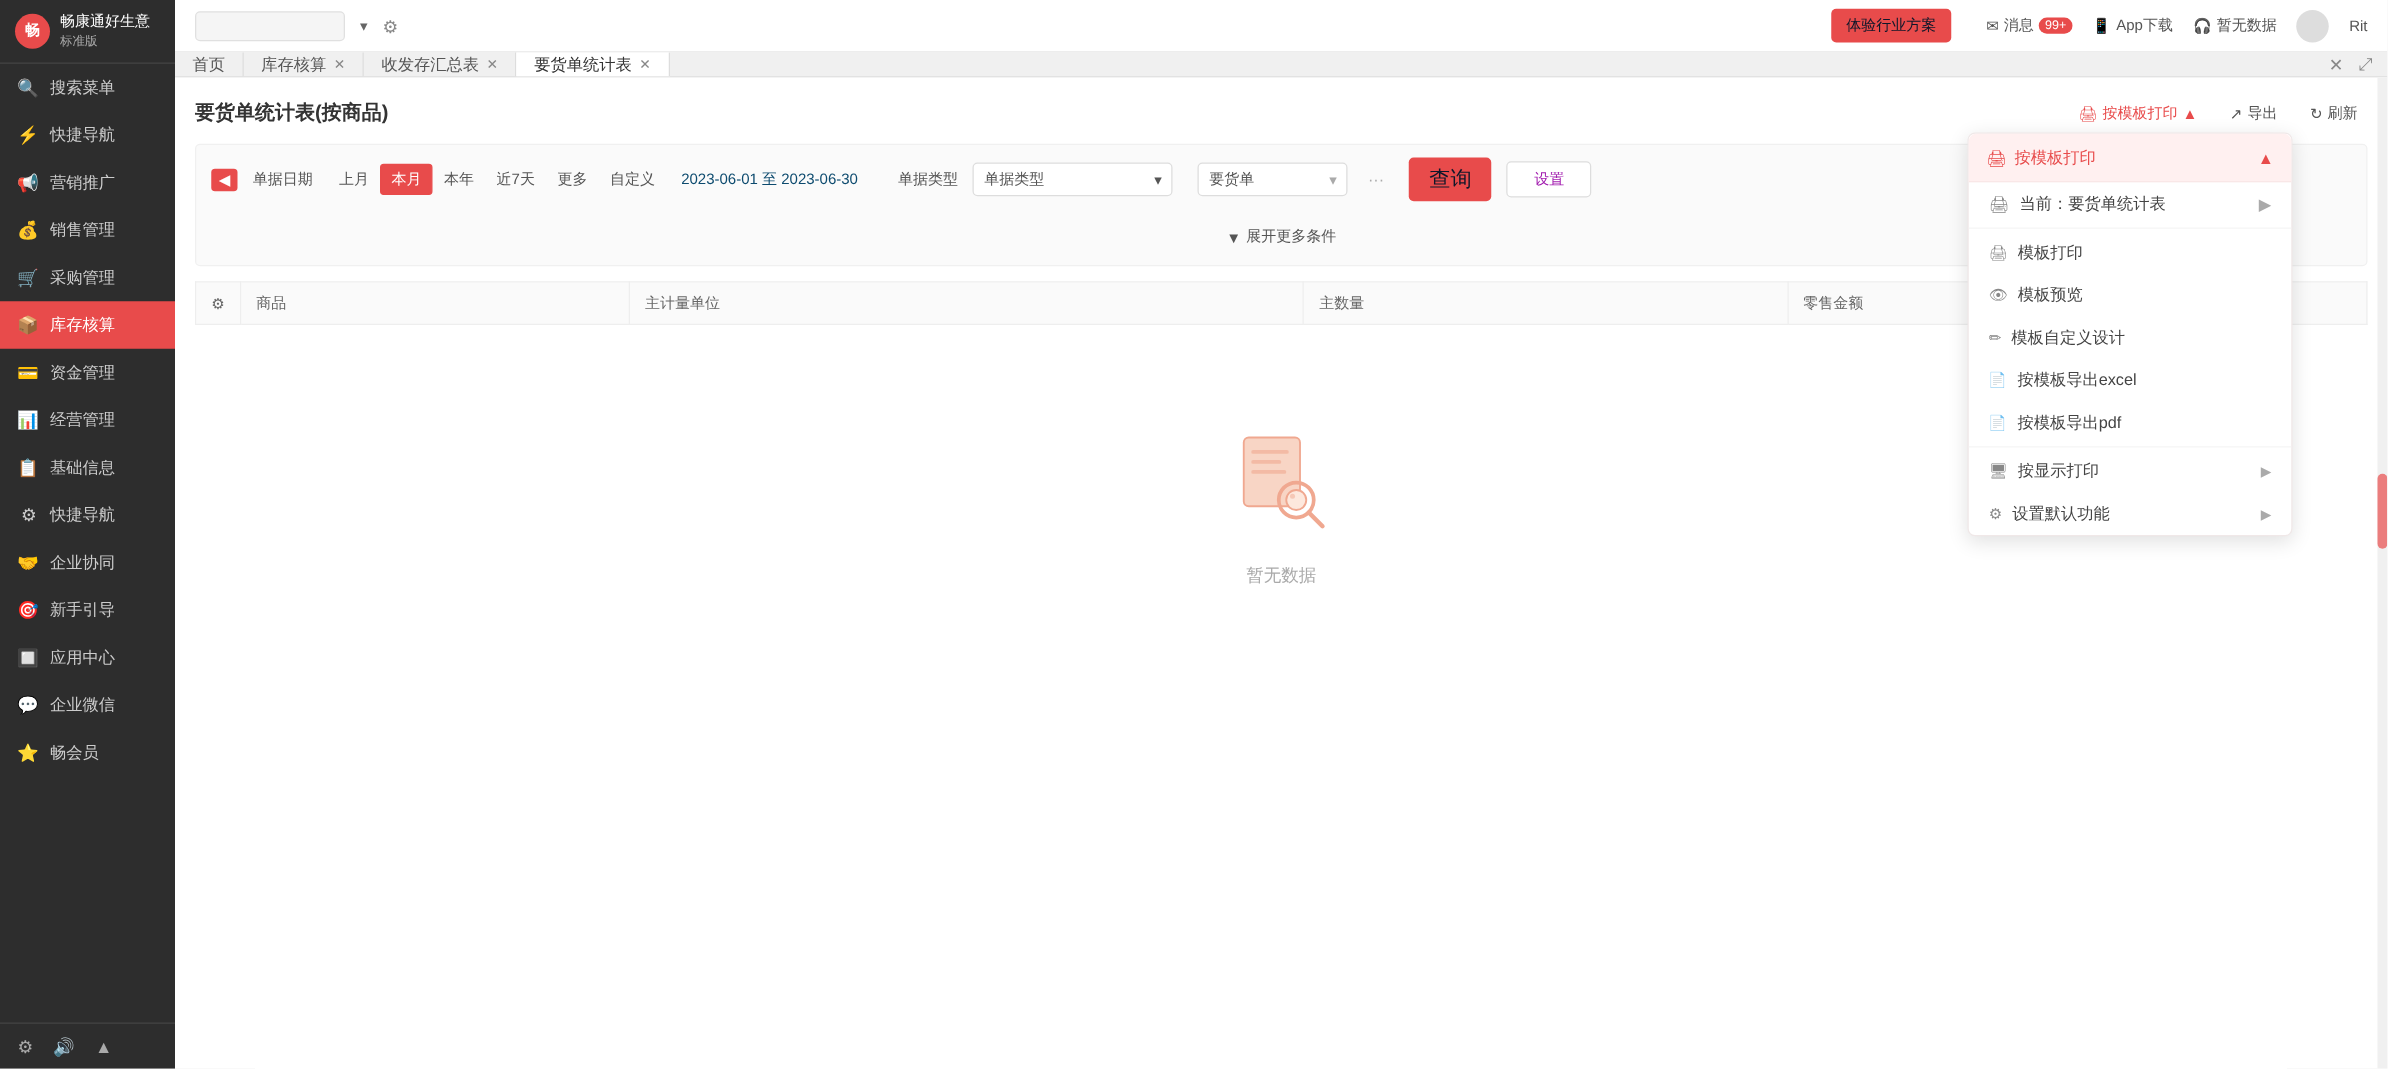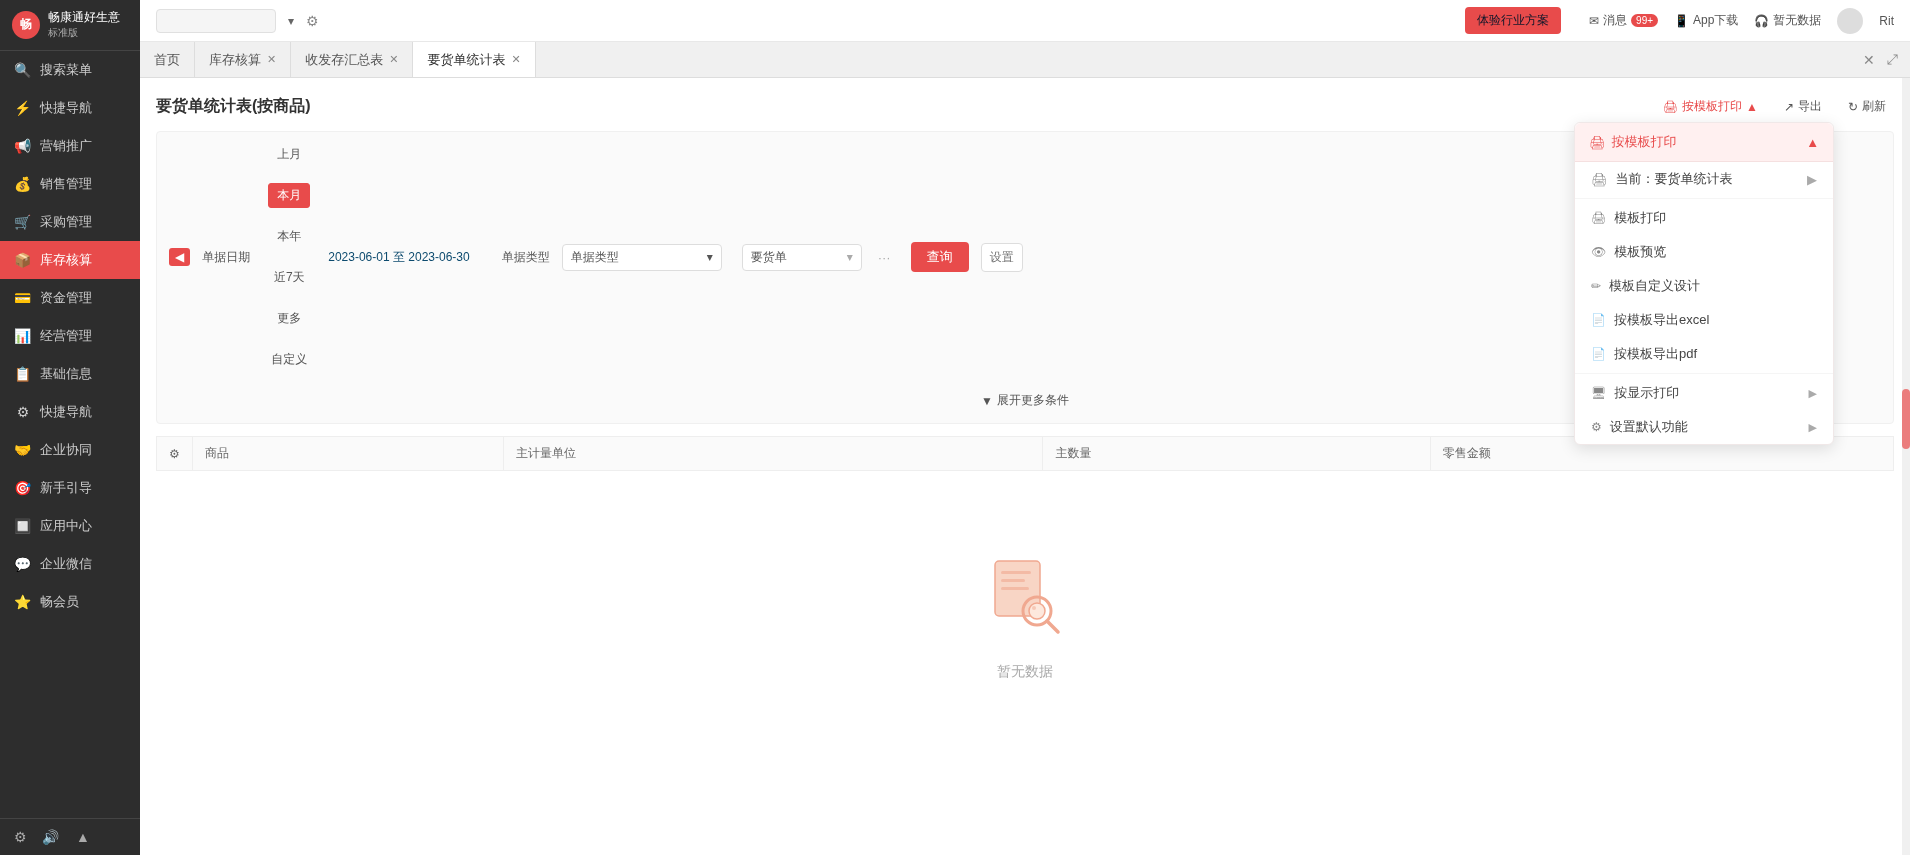--- a/index.html
+++ b/index.html
@@ -108,21 +108,21 @@
     .avatar { width: 26px; height: 26px; border-radius: 50%; background: #ccc; }
     .user-name { color: #555; font-size: 12px; }
 
     
     .tabbar {
       background: #f0f0f0;
       border-bottom: 1px solid #ddd;
       display: flex;
       align-items: center;
       padding: 0;
-      height: 36px;
+      height: 20px;
       flex-shrink: 0;
       position: relative;
     }
     .tab {
       display: flex; align-items: center;
       padding: 0 14px;
       height: 100%;
       font-size: 13px;
       color: #555;
       cursor: pointer;
@@ -154,43 +154,43 @@
       margin-bottom: 12px;
     }
     .page-title { font-size: 16px; font-weight: bold; color: #333; }
     .page-actions { display: flex; align-items: center; gap: 10px; position: relative; }
     .action-btn {
       display: flex; align-items: center; gap: 4px;
       font-size: 12px; color: #555; cursor: pointer; padding: 4px 8px;
       border: none; background: none;
     }
     .action-btn-primary {
-      background: #e84b4b; color: #ffffff;
+      background: #e84b4b; color: #0f172a;
       border: none; border-radius: 4px;
-      padding: 6px 16px; font-size: 13px; cursor: pointer;
+      padding: 6px 16px; font-size: 17px; cursor: pointer;
     }
     .action-btn-outline {
       border: 1px solid #ddd; background: #fff;
-      border-radius: 4px; padding: 5px 8px;
-      font-size: 12px; cursor: pointer; color: #737373;
+      border-radius: 4px; padding: 5px 21px;
+      font-size: 12px; cursor: pointer; color: #a21caf;
     }
 
     
     .filter-bar {
       background: #fafafa;
       border: 1px solid #f0f0f0;
       border-radius: 4px;
       padding: 10px 12px;
       margin-bottom: 12px;
     }
     .filter-row {
       display: flex; align-items: center; gap: 12px; flex-wrap: wrap;
     }
     .filter-label { font-size: 12px; color: #555; white-space: nowrap; }
-    .filter-date-btns { display: flex; align-items: center; gap: 16px; flex-direction: column; }
+    .filter-date-btns { display: flex; align-items: center; gap: 0; }
     .date-btn {
       padding: 3px 8px; font-size: 12px;
       border: 1px solid transparent; border-radius: 3px;
       cursor: pointer; background: none; color: #555;
     }
     .date-btn.active { background: #e84b4b; color: #fff; border-color: #e84b4b; }
     .date-range { font-size: 12px; color: #0c4a6e; }
     .filter-select {
       display: flex; align-items: center; gap: 4px;
       border: 1px solid #ddd; border-radius: 4px;

